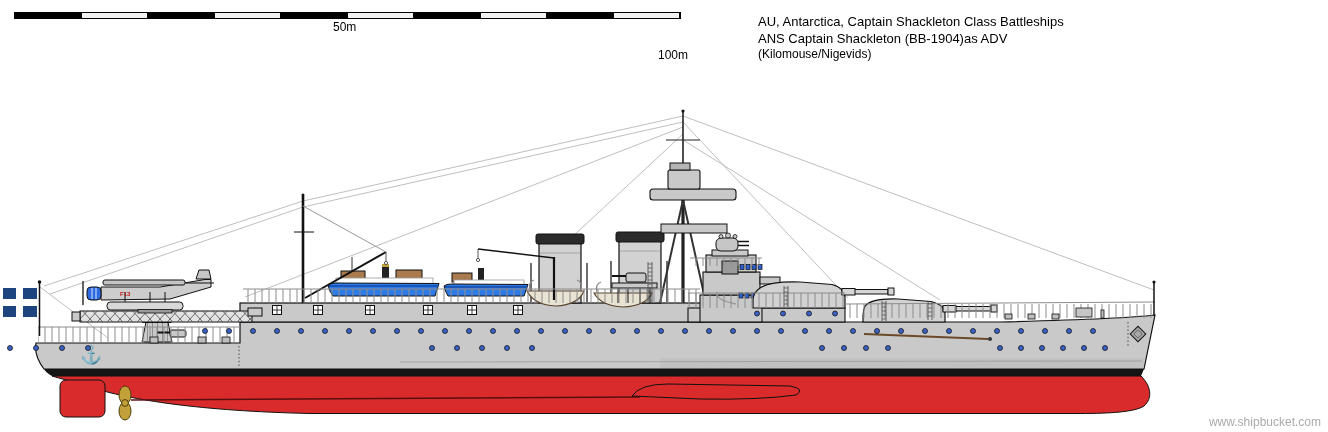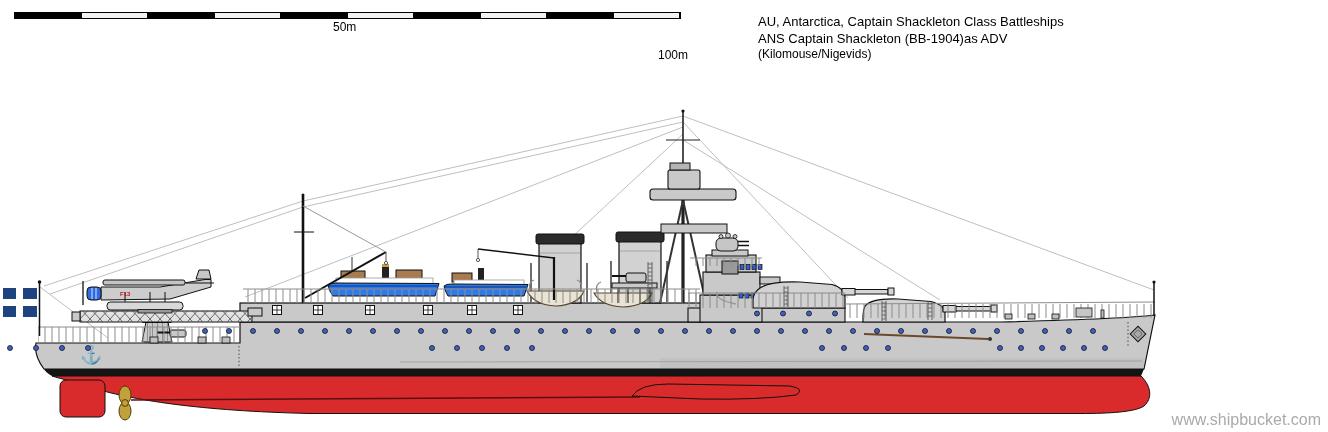--- a/index.html
+++ b/index.html
@@ -12,21 +12,21 @@
   .seg.b{background:#000;}
   .seg.w{background:#f2f2f2;border-left:1px solid #000;border-right:1px solid #000;}
   .scale-label{position:absolute;top:21px;font-size:12px;line-height:12px;color:#000;}
   .scale-label.mid{left:333px;}
   .scale-label.end{left:658px;margin-top:28px;}
   
   .titleblock{position:absolute;left:758px;top:13px;white-space:nowrap;}
   .titleblock .t1,.titleblock .t2{font-size:13px;line-height:17px;}
   .titleblock .t3{font-size:12px;line-height:14px;}
   
-  .watermark{position:absolute;right:7px;bottom:3px;font-size:16px;color:var(--watermark_gray,#aaa);}
+  .watermark{position:absolute;right:7px;bottom:3px;font-size:12px;color:var(--watermark_gray,#aaa);}
   svg{position:absolute;left:0;top:0;}
   svg text.mark{font-family:"Liberation Sans",sans-serif;font-weight:bold;}
 </style>
 </head>
 <body>
 
 <div class="stage">
 
   <div class="scalebar">
     <div class="seg b"></div>

